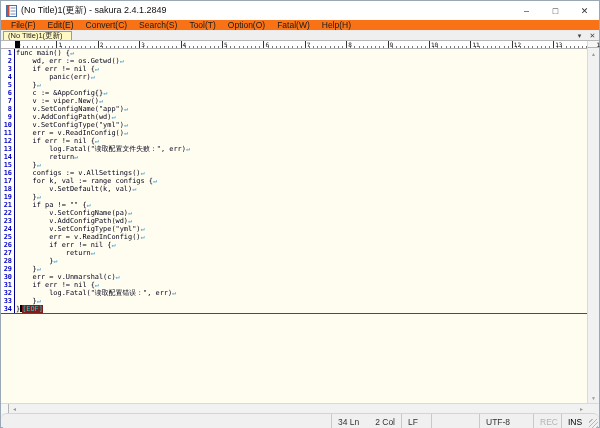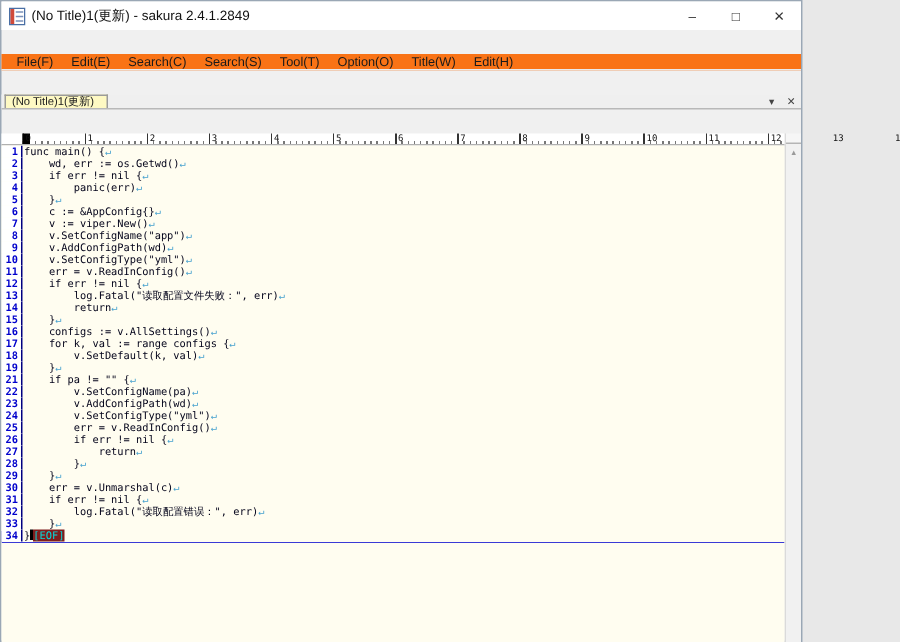--- a/index.html
+++ b/index.html
@@ -1,20 +1,20 @@
 <!DOCTYPE html>
 <html><head>
 <meta charset="utf-8">
 <style>
   * { margin:0; padding:0; box-sizing:border-box; }
   html,body { width:600px; height:428px; overflow:hidden; }
   body { font-family:"Liberation Sans", sans-serif; background:#e8e8e8; }
 
-  .window { width:535px; height:428px; border:1px solid #9aa7b5; background:#f0f0f0;
-            display:flex; flex-direction:column;gap:16px; }
+  .window { width:600px; height:428px; border:1px solid #9aa7b5; background:#f0f0f0;
+            display:flex; flex-direction:column; }
 
   
   .titlebar { height:19px; background:#ffffff; display:flex; align-items:center; flex:none; }
   .app-icon { width:11px; height:12px; margin:0 4px 0 5px; flex:none; }
   .title-text { font-size:9px; color:#111; white-space:nowrap; }
   .win-controls { margin-left:auto; display:flex; height:100%; }
   .win-btn { width:29px; height:100%; display:flex; align-items:center; justify-content:center;
              font-size:9px; color:#333; cursor:default; }
 
   
@@ -108,26 +108,26 @@
     <div class="win-controls">
       <div class="win-btn">–</div>
       <div class="win-btn">□</div>
       <div class="win-btn">✕</div>
     </div>
   </div>
 
   <div class="menubar">
       <span class="menu-item">File(F)</span>
       <span class="menu-item">Edit(E)</span>
-      <span class="menu-item">Search(C)</span>
+      <span class="menu-item">Convert(C)</span>
       <span class="menu-item">Search(S)</span>
       <span class="menu-item">Tool(T)</span>
       <span class="menu-item">Option(O)</span>
-      <span class="menu-item">Title(W)</span>
-      <span class="menu-item">Edit(H)</span>
+      <span class="menu-item">Fatal(W)</span>
+      <span class="menu-item">Help(H)</span>
     </div>
 
   <div class="tabbar">
     <div class="tab">(No Title)1(更新)</div>
     <div class="tabbar-right">
       <div class="tab-mini-btn">▾</div>
       <div class="tab-mini-btn">✕</div>
     </div>
   </div>
 

